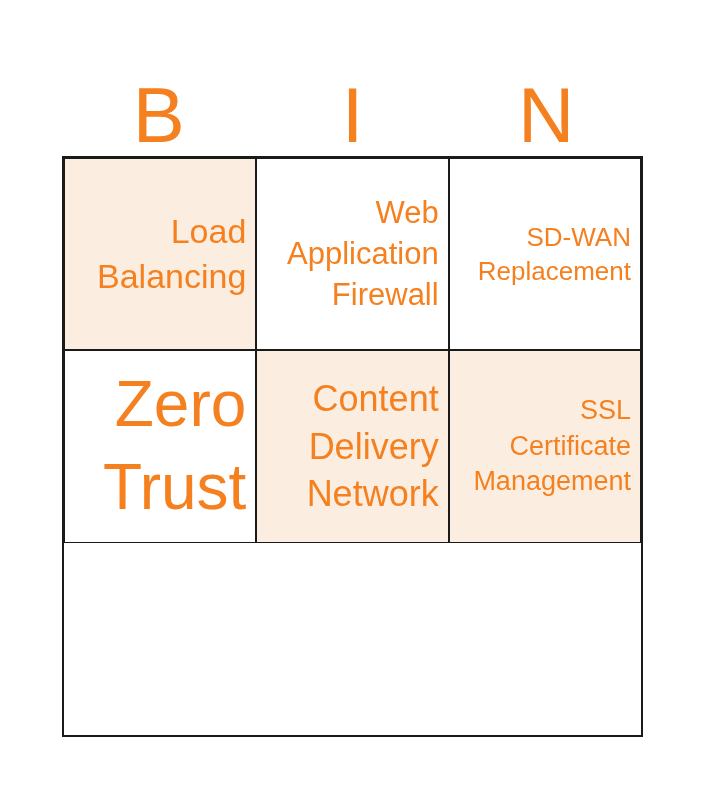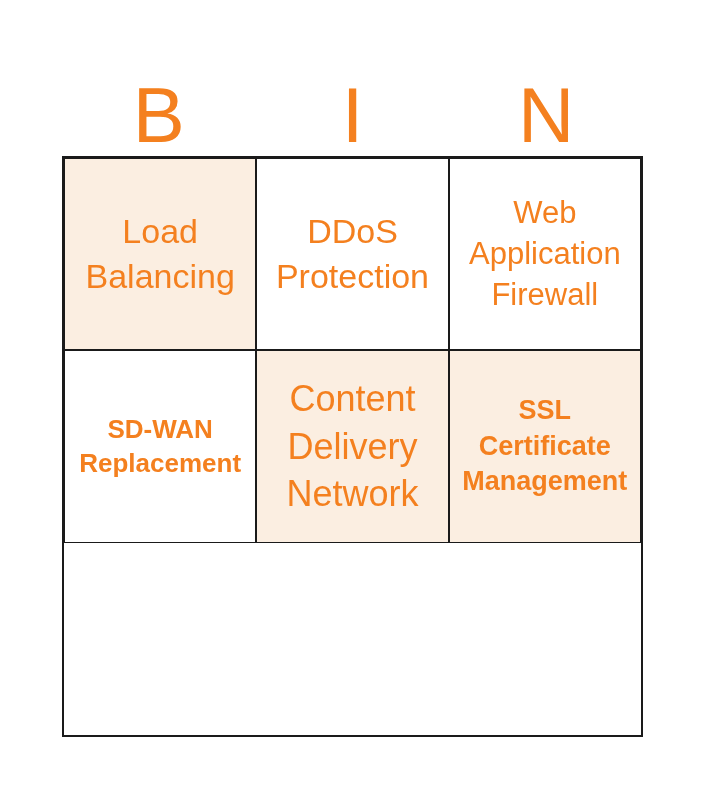--- a/index.html
+++ b/index.html
@@ -30,34 +30,34 @@
     position:absolute;left:62px;top:156px;width:581px;height:581px;
     border:2px solid var(--line);
     display:grid;
     grid-template-columns:repeat(3,1fr);
     grid-template-rows:repeat(3,1fr);
   }
   .bingo-cell{
     border:1px solid var(--line);
     background:var(--cellbg);
     display:flex;align-items:center;justify-content:center;
-    text-align:center;
+    text-align:right;
     padding:6px 9px;
     cursor:pointer;
     overflow:hidden;
   }
   .bingo-cell.shaded{background:var(--daub);}
   .cell-label{
     color:var(--orange);
     line-height:1.32;
     word-spacing:normal;
   }
   
-  .size-s1 .cell-label{font-size:26px;font-weight:bold;}
-  .size-s2 .cell-label{font-size:27px;font-weight:bold;}
+  .size-s1 .cell-label{font-size:26px;}
+  .size-s2 .cell-label{font-size:27px;}
   .size-m1 .cell-label{font-size:31px;}
   .size-m2 .cell-label{font-size:34px;}
   .size-l1 .cell-label{font-size:36px;}
   .size-x1 .cell-label{font-size:64px;line-height:1.3;}
   .size-x2 .cell-label{font-size:74px;line-height:1.1;}
 </style>
 </head>
 <body>
 
 <div class="page">
@@ -65,28 +65,28 @@
   <div class="bingo-header">
     <div class="header-letter">B</div>
     <div class="header-letter">I</div>
     <div class="header-letter">N</div>
   </div>
 
   <div class="bingo-card">
     <div class="bingo-cell shaded size-m2">
       <span class="cell-label">Load Balancing</span>
     </div>
-    <div class="bingo-cell size-m2">
-      <span class="cell-label">DDoS Protection</span>
-    </div>
     <div class="bingo-cell size-m1">
       <span class="cell-label">Web Application Firewall</span>
     </div>
     <div class="bingo-cell size-s1">
       <span class="cell-label">SD-WAN Replacement</span>
+    </div>
+    <div class="bingo-cell size-x1">
+      <span class="cell-label">Zero Trust</span>
     </div>
     <div class="bingo-cell shaded size-l1">
       <span class="cell-label">Content Delivery Network</span>
     </div>
     <div class="bingo-cell shaded size-s2">
       <span class="cell-label">SSL Certificate Management</span>
     </div>
   </div>
 
 </div>

